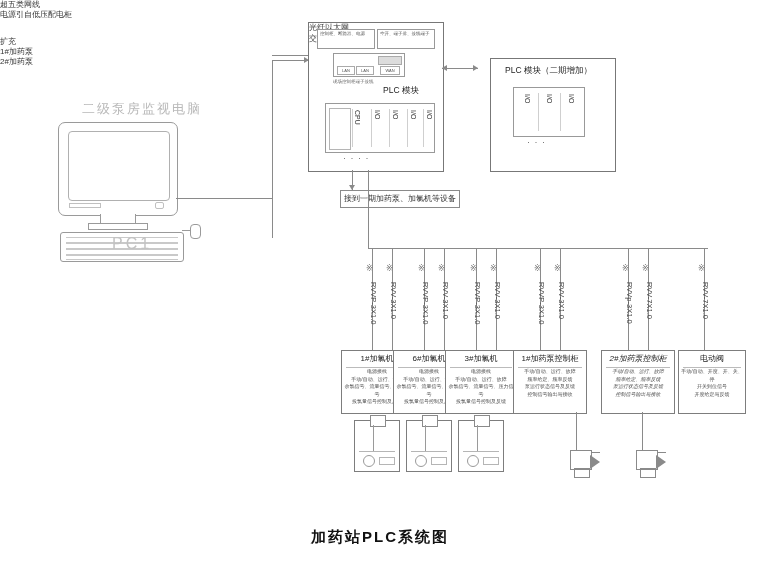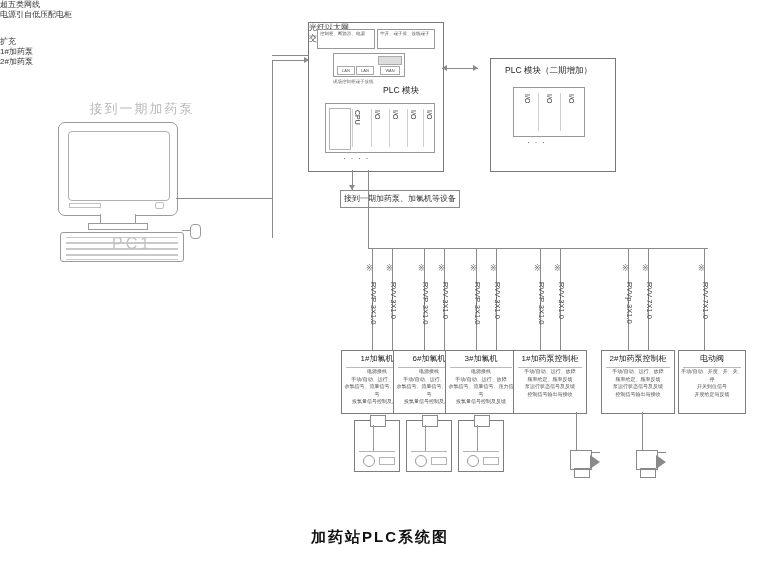--- a/index.html
+++ b/index.html
@@ -50,21 +50,21 @@
   .pumpbox{position:absolute;border:1px solid #7d7d7d;background:#fff;}
   .plc-lbl{font-size:8.5px;color:#222;}
   .iolbl{font-size:7px;color:#333;}
   .dots{font-size:9px;color:#666;letter-spacing:1px;}
 </style>
 </head>
 <body>
 
 <div class="canvas">
 
-  <div class="pc-title">接到一期加药泵</div>
+  <div class="pc-title">二级泵房监视电脑</div>
 
   <div class="mon-outer">
     <div class="mon-inner"></div>
     <div style="position:absolute;left:10px;top:80px;width:30px;height:3px;border:1px solid #c0c0c0;"></div>
     <div style="position:absolute;left:96px;top:79px;width:7px;height:5px;border:1px solid #c0c0c0;border-radius:2px;"></div>
   </div>
   <div class="mon-stand"></div>
   <div class="mon-base"></div>
 
   <div class="kb">
@@ -213,21 +213,21 @@
 泵运行状态信号及反馈
 控制信号输出与接收</div>
   </div>
 
   <div class="v" style="left:628px;top:248px;height:108px;"></div>
   <div class="v" style="left:648px;top:248px;height:108px;"></div>
   <div class="cablelbl vert" style="left:625px;top:282px;height:72px;color:#444;">RVVp-3X1.0</div>
   <div class="cablelbl vert" style="left:645px;top:282px;height:72px;color:#444;">RVV-7X1.0</div>
   <div style="position:absolute;left:622px;top:264px;font-size:8px;color:#777;">※</div>
   <div style="position:absolute;left:642px;top:264px;font-size:8px;color:#777;">※</div>
-  <div class="devbox" style="left:601px;top:350px;width:72px;height:62px;">
+  <div class="devbox" style="left:601px;top:350px;width:72px;height:62px;font-style:italic;">
     <div class="dev-title">2#加药泵控制柜</div>
     <div style="border-top:1px solid #bbb;margin:3px 4px 0 4px;"></div>
     <div class="dev-desc" style="white-space:pre-line;">手动/自动、运行、故障
 频率给定、频率反馈
 泵运行状态信号及反馈
 控制信号输出与接收</div>
   </div>
 
   <div class="v" style="left:704px;top:248px;height:108px;"></div>
   <div class="cablelbl vert" style="left:701px;top:282px;height:72px;color:#444;">RVV-7X1.0</div>

